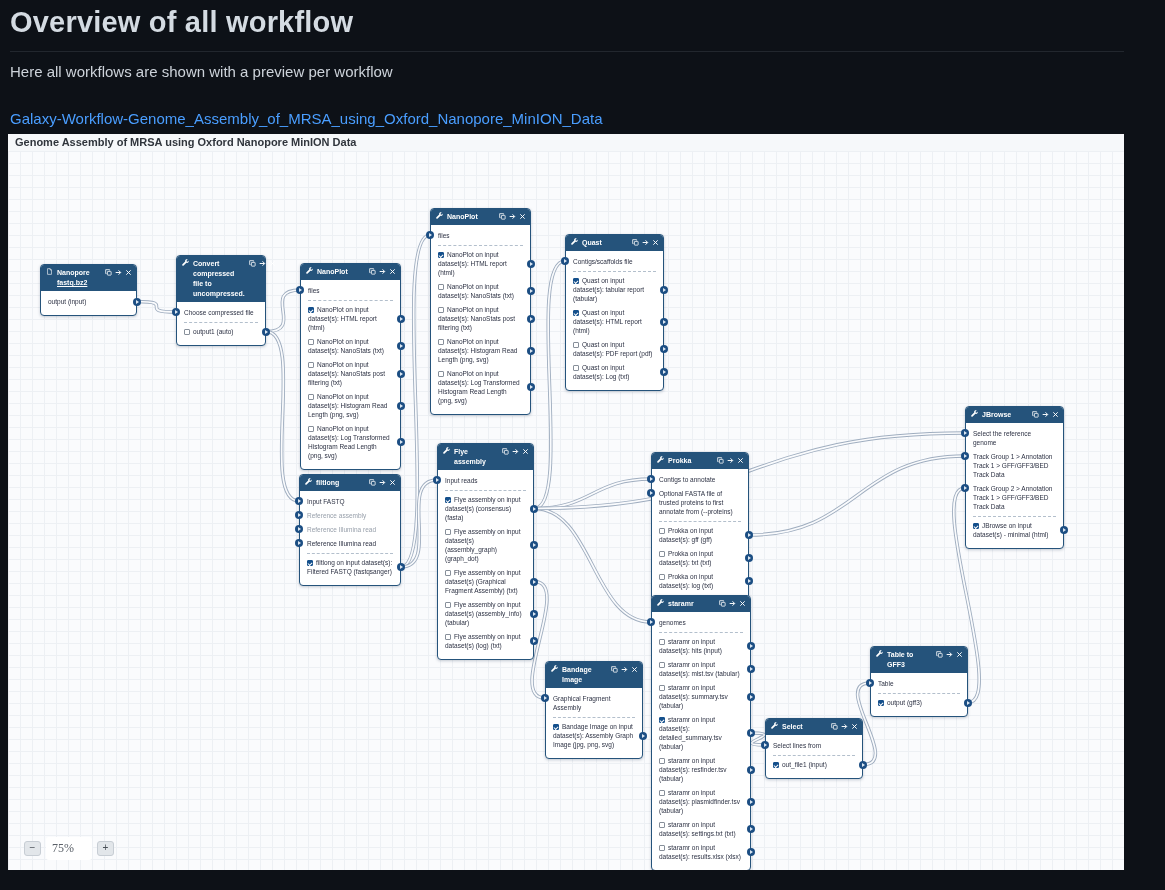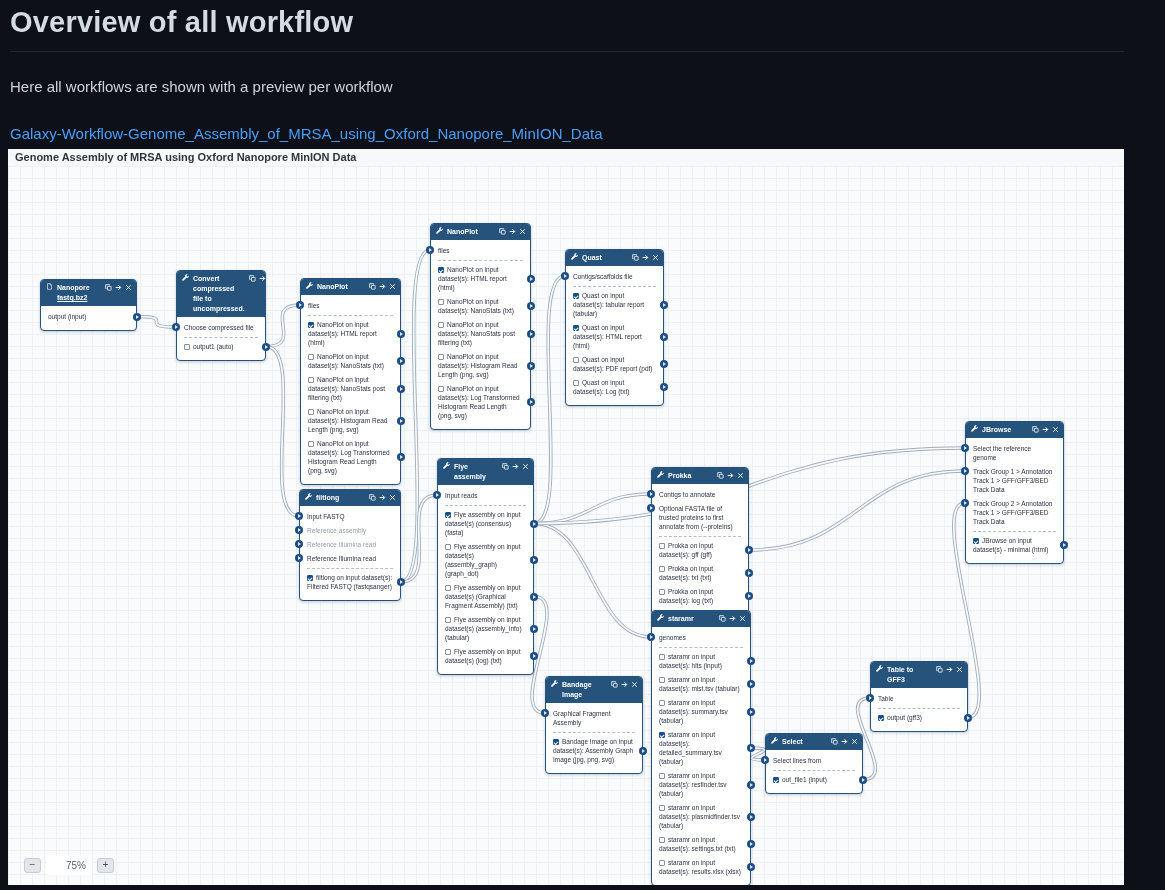--- a/index.html
+++ b/index.html
@@ -2,21 +2,21 @@
 <html><head>
 <meta charset="utf-8">
 <style>
   * { box-sizing: border-box; margin: 0; padding: 0; }
   html,body { background:#0d1117; font-family:"Liberation Sans", sans-serif; }
   body { width:1165px; height:890px; overflow:hidden; color:#c9d1d9; }
   .page { padding:6px 10px 0 10px; }
 
   .page-title { font-size:29px; font-weight:bold; color:#d4dbe2; letter-spacing:.2px;
     padding-bottom:12px; border-bottom:1px solid #22272e; width:1114px; }
-  .page-subtitle { margin-top:26px; font-size:15px; color:#cdd3da; }
+  .page-subtitle { margin-top:11px; font-size:15px; color:#cdd3da; }
   .wf-link { display:inline-block; margin-top:30px; font-size:15px; color:#4a9eff; text-decoration:none; cursor:pointer; }
 
   .preview { margin-top:6px; margin-left:-2px; width:1116px; height:548px; background:#a3a3a3; }
   .preview-title { height:17px; background:#f6f8fa; color:#30353c; font-size:11px; font-weight:bold;
     line-height:17px; padding-left:7px; }
   .wf-canvas { position:relative; width:1116px; height:719px; overflow:hidden; background-color:#fafbfd;
     background-image:linear-gradient(#edf0f4 1px, transparent 1px), linear-gradient(90deg, #edf0f4 1px, transparent 1px);
     background-size:12px 12px; }
   #edges { position:absolute; left:0; top:0; }
 
@@ -40,22 +40,22 @@
   .terminal.out { right:-12px; top:50%; margin-top:-4px; }
   .cb { display:inline-block; width:6px; height:6px; border:1px solid #878f9a; border-radius:1px;
     background:#fff; margin-right:3px; vertical-align:-1px; position:relative; cursor:pointer; }
   .cb.checked { background:#15508c; border-color:#15508c; }
   .cb.checked::after { content:""; position:absolute; left:0px; top:1px; width:3px; height:2px;
     border-left:1px solid #fff; border-bottom:1px solid #fff; transform:rotate(-45deg); }
 
   .zoombar { position:absolute; left:16px; bottom:10px; display:flex; align-items:center; gap:5px; z-index:5; }
   .zbtn { width:17px; height:15px; background:#e2e6ea; border:1px solid #c7cdd4; border-radius:3px;
     color:#4a5058; font-size:10px; line-height:12px; text-align:center; cursor:pointer; }
-  .zlevel { background:#fff; border-radius:3px; min-width:46px; text-align:right; font-size:10px;
-    color:#5a6068; padding:4px 6px; }
+  .zlevel { background:#fff; border-radius:3px; min-width:46px; text-align:left; font-size:12px;
+    color:#5a6068; padding:4px 6px;font-family:Liberation Serif, serif; }
 </style>
 </head>
 <body>
 
 <div class="page">
   <h1 class="page-title">Overview of all workflow</h1>
   <p class="page-subtitle">Here all workflows are shown with a preview per workflow</p>
   <a class="wf-link">Galaxy-Workflow-Genome_Assembly_of_MRSA_using_Oxford_Nanopore_MinION_Data</a>
 
   <div class="preview">

